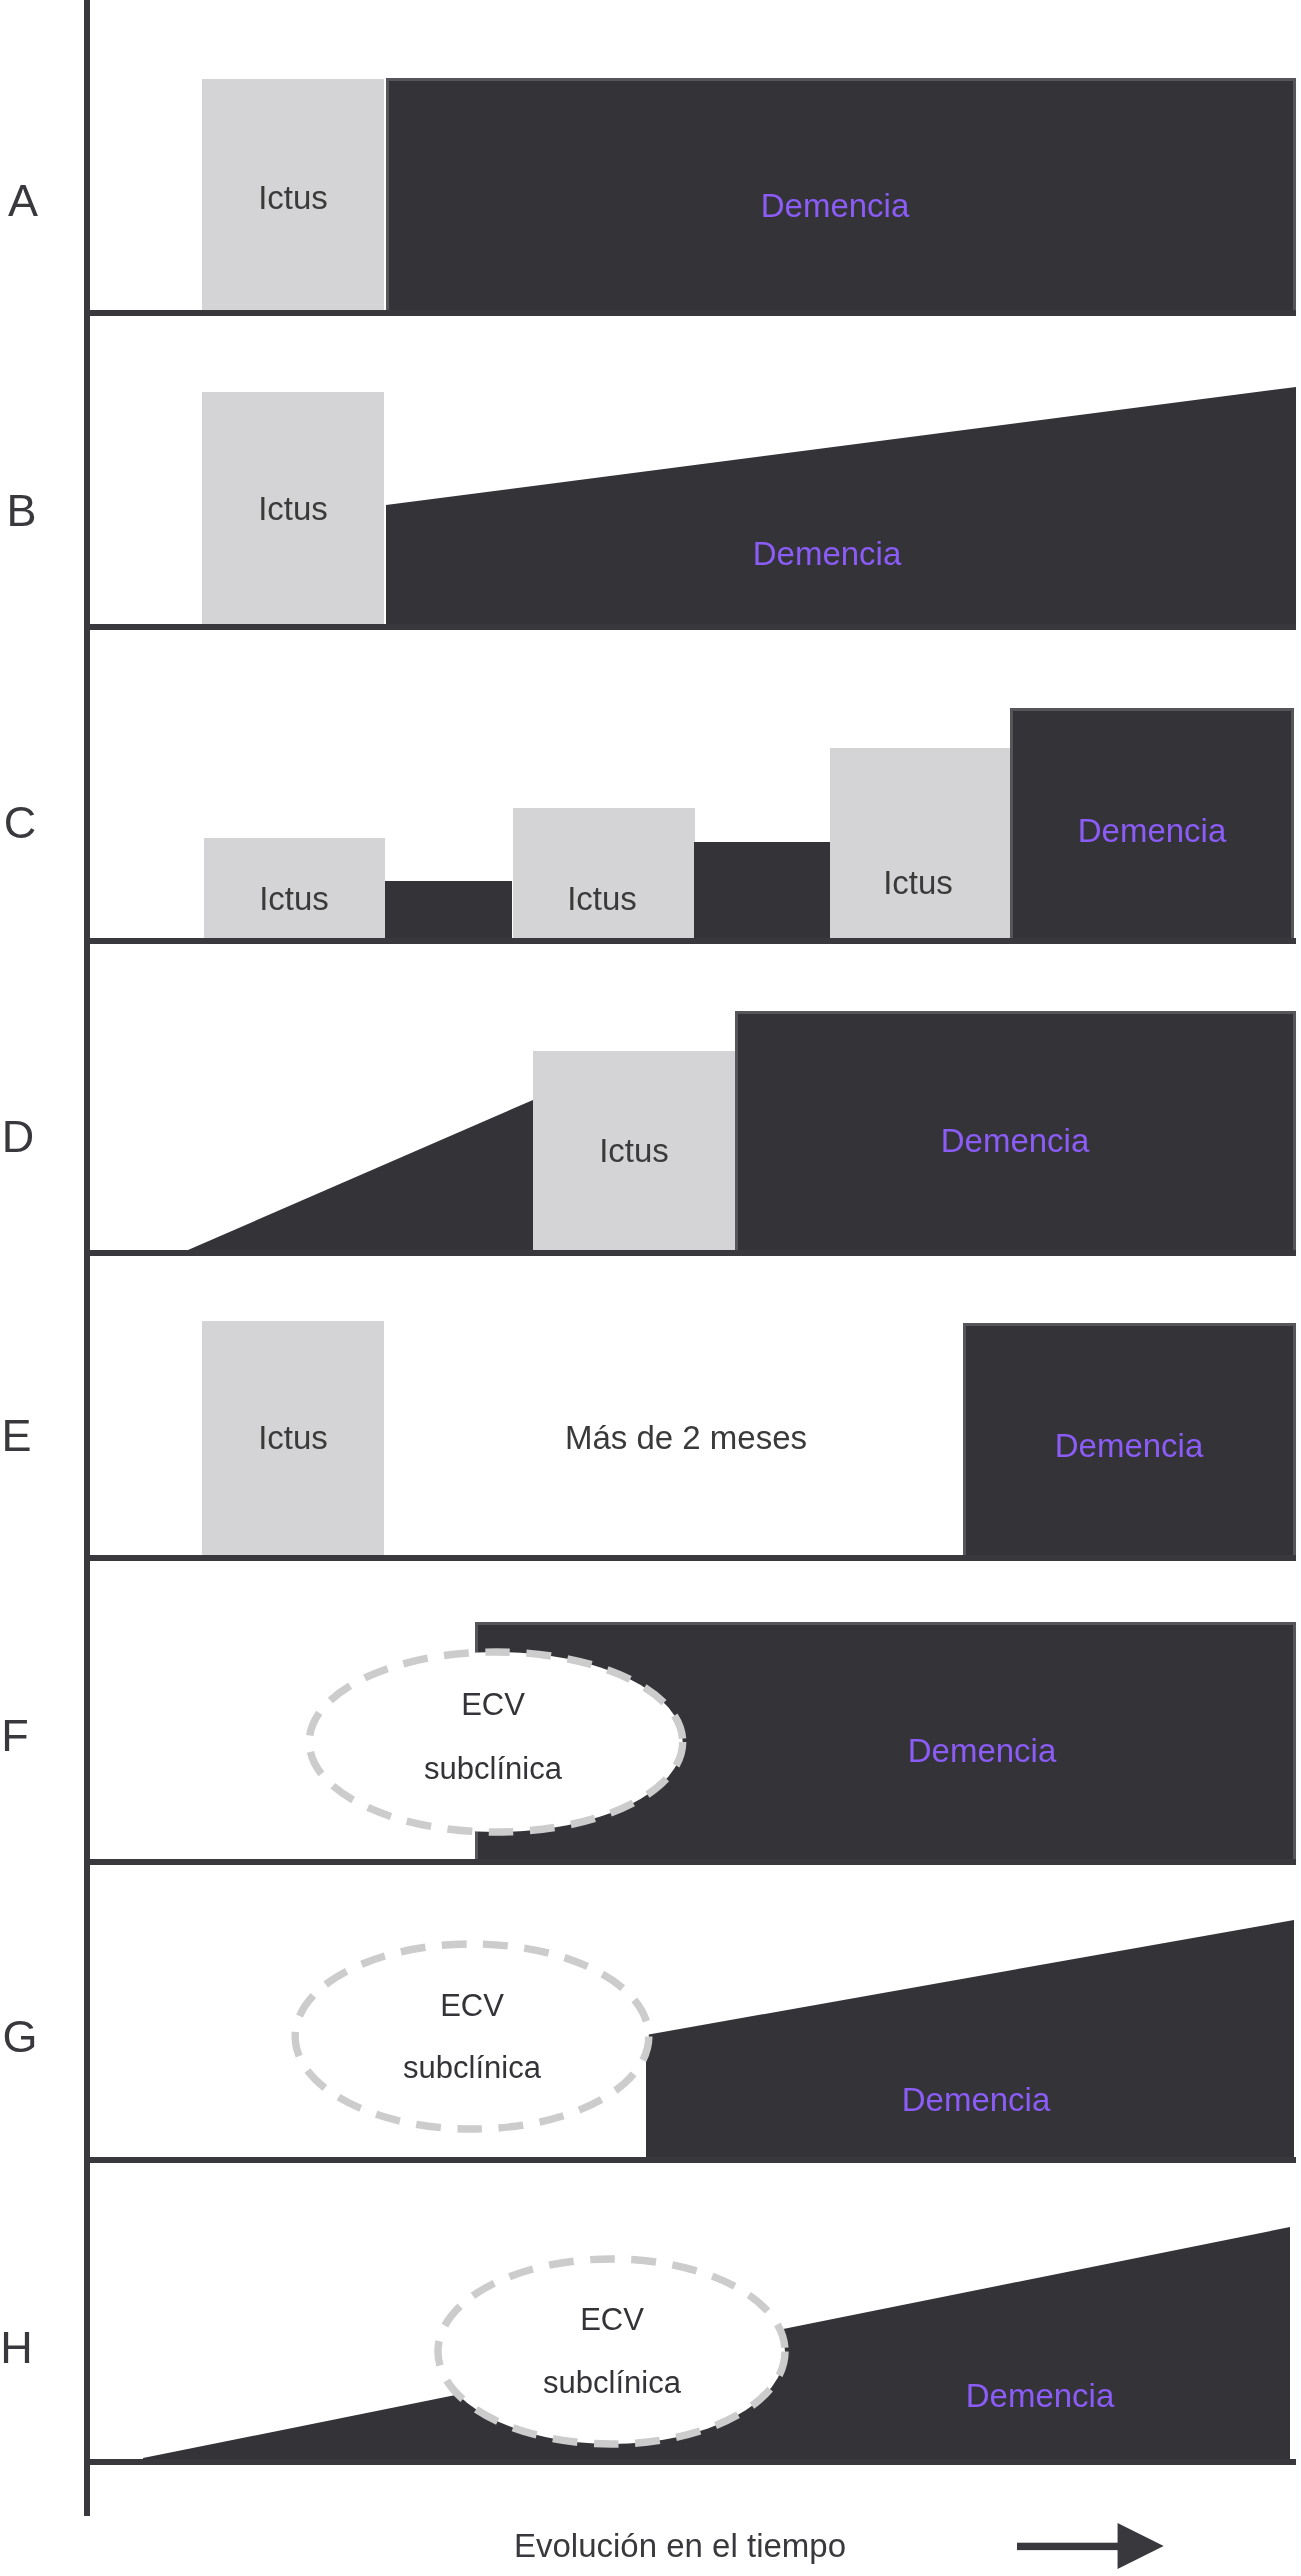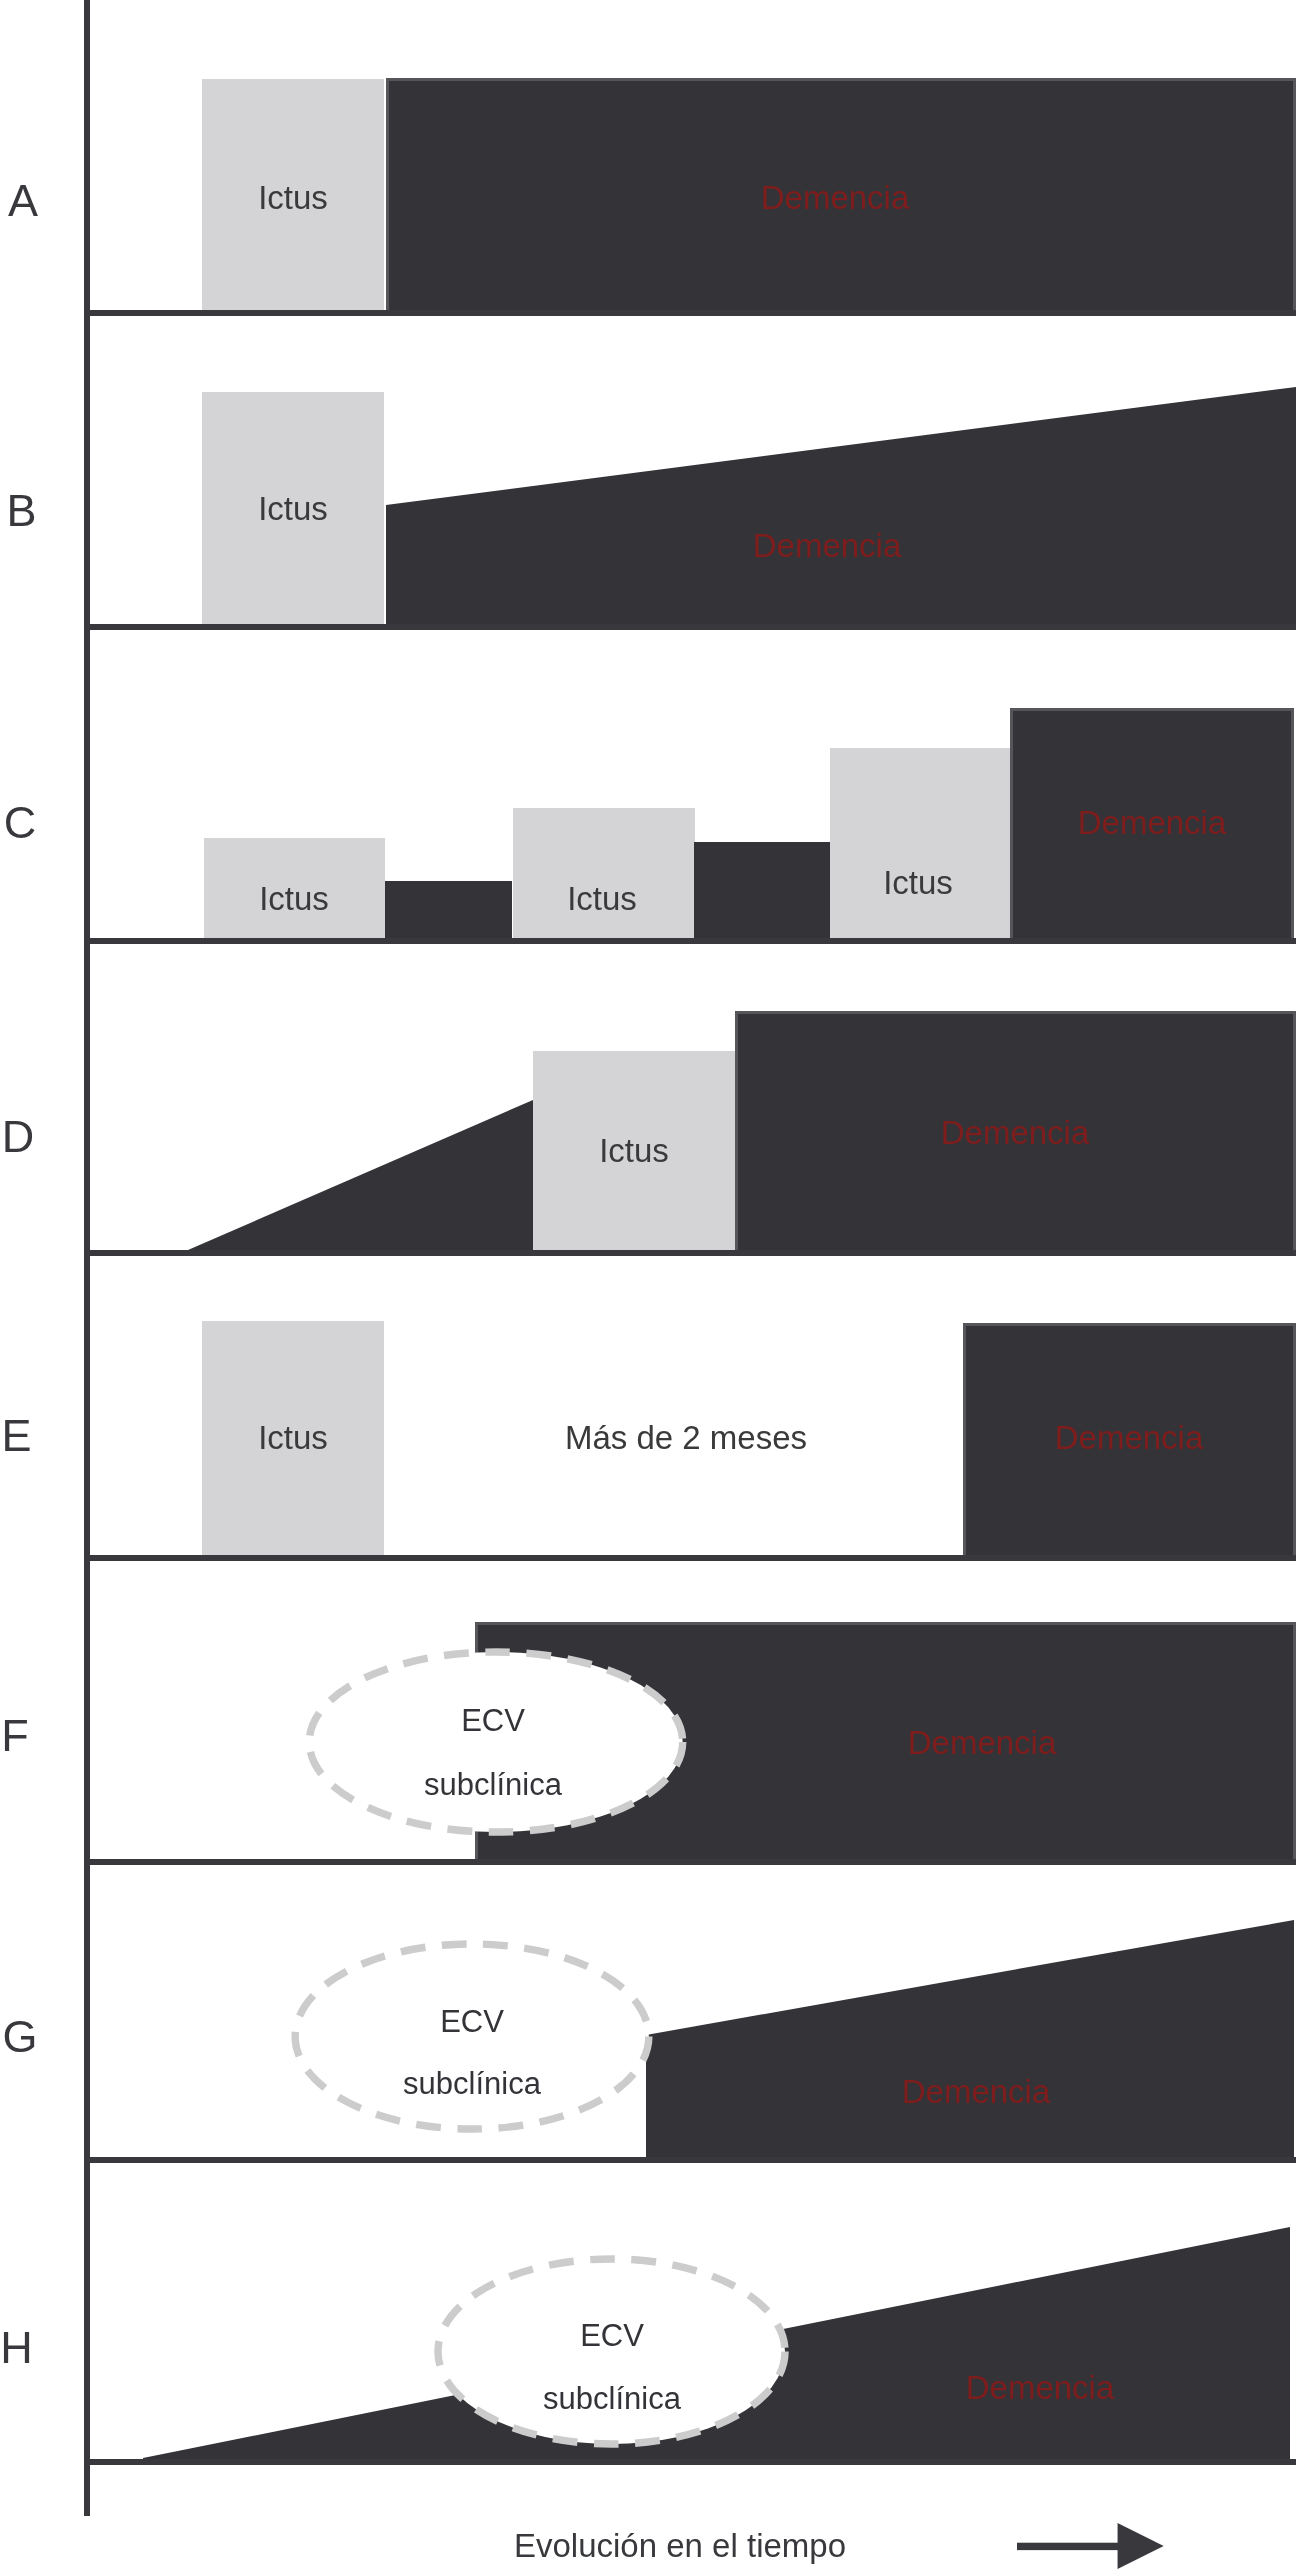--- a/index.html
+++ b/index.html
@@ -13,24 +13,24 @@
   .darkbox{background:#333338;border:3.3px solid #55555a;box-sizing:border-box;}
   .darkshape{background:#333338;}
   .panel-letter{
     position:absolute;transform:translate(-50%,-50%);
     font-size:45px;color:#39393d;
   }
   .lbl{
     position:absolute;transform:translate(-50%,-50%);
     font-size:33px;color:#3a3a3a;white-space:nowrap;
   }
-  .lbl-light{color:#7f1d1d;}
+  .lbl-light{color:#8b5cf6;margin-top:8px;}
   .ecv-line{
     position:absolute;transform:translate(-50%,-50%);
-    font-size:31px;color:#333338;white-space:nowrap;z-index:5;margin-top:16px;
+    font-size:31px;color:#333338;white-space:nowrap;z-index:5;
   }
   .ellipse-svg{position:absolute;z-index:4;}
   .caption{
     position:absolute;transform:translate(-50%,-50%);
     font-size:33px;color:#39393d;white-space:nowrap;
   }
 </style>
 </head>
 <body>
 

